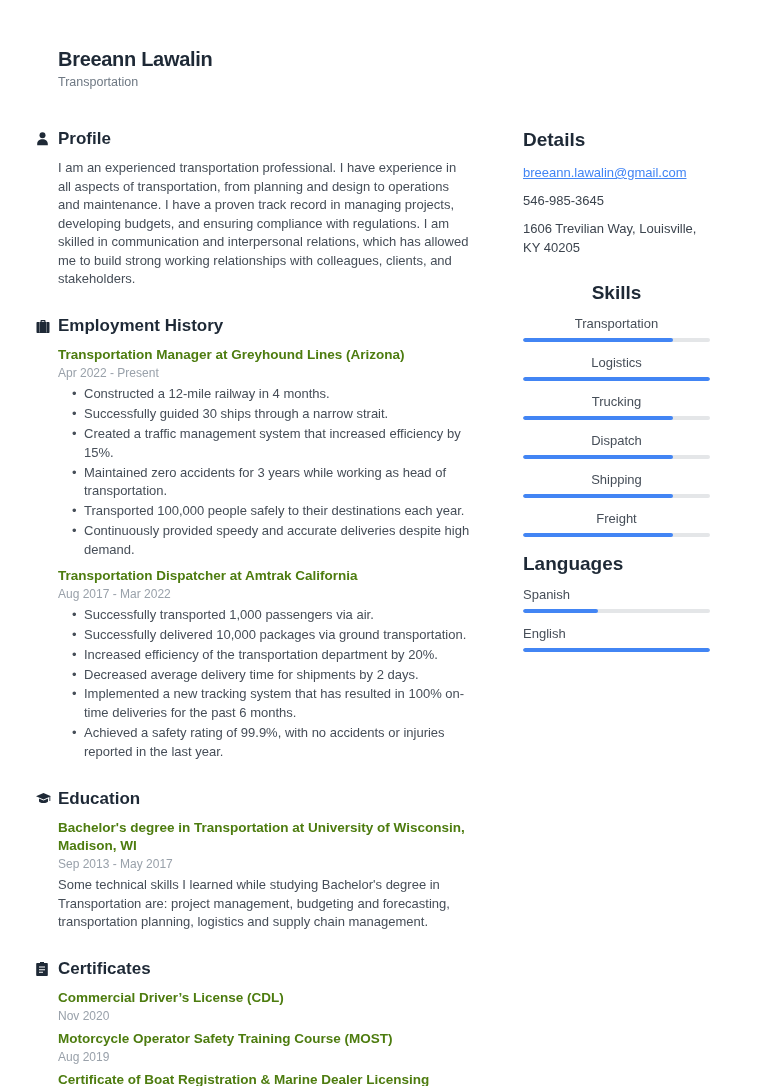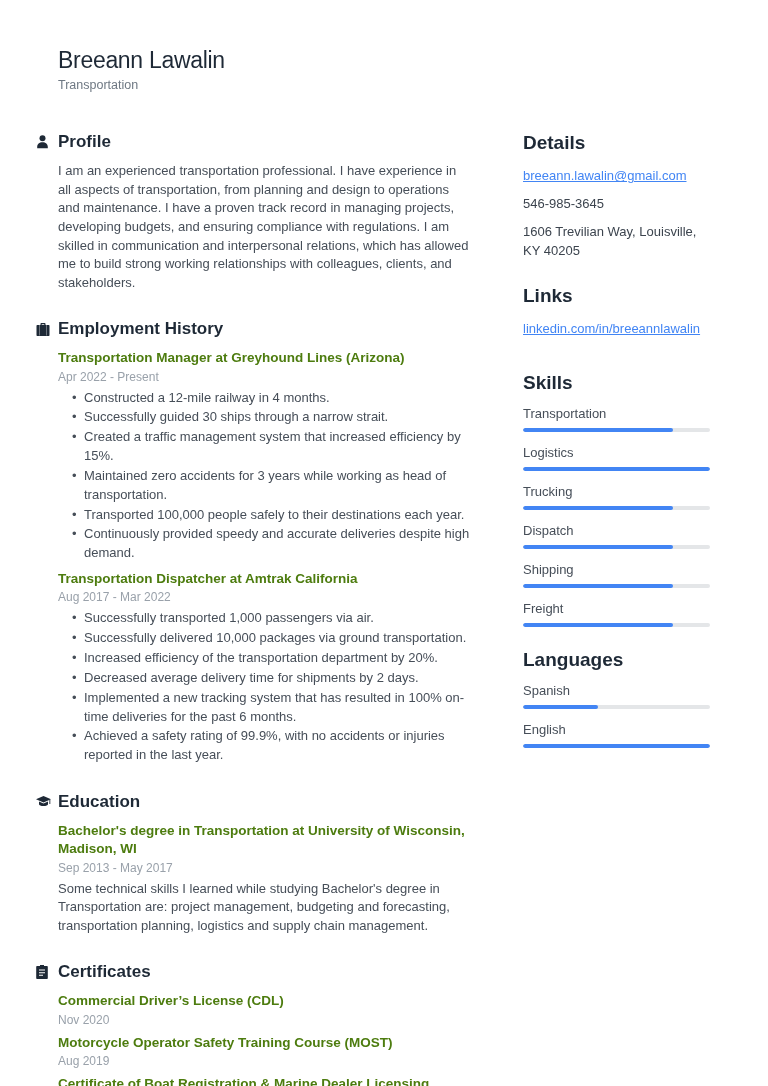--- a/index.html
+++ b/index.html
@@ -14,22 +14,22 @@
   }
   .page {
     width: 768px;
     height: 1086px;
     padding: 48px 58px 20px 58px;
     position: relative;
   }
   
   .header { margin-bottom: 40px; }
   .name {
-    font-size: 23px;
-    font-weight: 400;
+    font-size: 20px;
+    font-weight: 700;
     color: #1e2936;
     letter-spacing: -0.3px;
     line-height: 1.1;
   }
   .subtitle {
     font-size: 12.5px;
     color: #6e7883;
     margin-top: 5px;
   }
   
@@ -127,21 +127,21 @@
     height: 4px;
     background: #e4e6e8;
     border-radius: 2px;
     overflow: hidden;
   }
   .meter-fill {
     height: 100%;
     background: #4285f4;
     border-radius: 2px;
   }
-  .skills-block { margin-bottom: 22px; }
+  .skills-block { margin-bottom: 16px; text-align: center; }
 </style>
 </head>
 <body>
 
 <div class="page">
 
   <div class="header">
     <div class="name">Breeann Lawalin</div>
     <div class="subtitle">Transportation</div>
   </div>
@@ -246,24 +246,20 @@
 
     <div class="sidebar">
 
       <div class="side-block">
         <div class="side-heading">Details</div>
         <a class="side-link" href="#">breeann.lawalin@gmail.com</a>
         <div class="side-text">546-985-3645</div>
         <div class="side-text">1606 Trevilian Way, Louisville, KY 40205</div>
       </div>
 
-      <div class="side-block">
-        <div class="side-heading">Links</div>
-        <a class="side-link" href="#">linkedin.com/in/breeannlawalin</a>
-      </div>
 
       <div class="side-block skills-block">
         <div class="side-heading">Skills</div>
 
         <div class="meter-item">
           <div class="meter-label">Transportation</div>
           <div class="meter-track">
               <div class="meter-fill" style="width: 80%;"></div>
             </div>
         </div>

